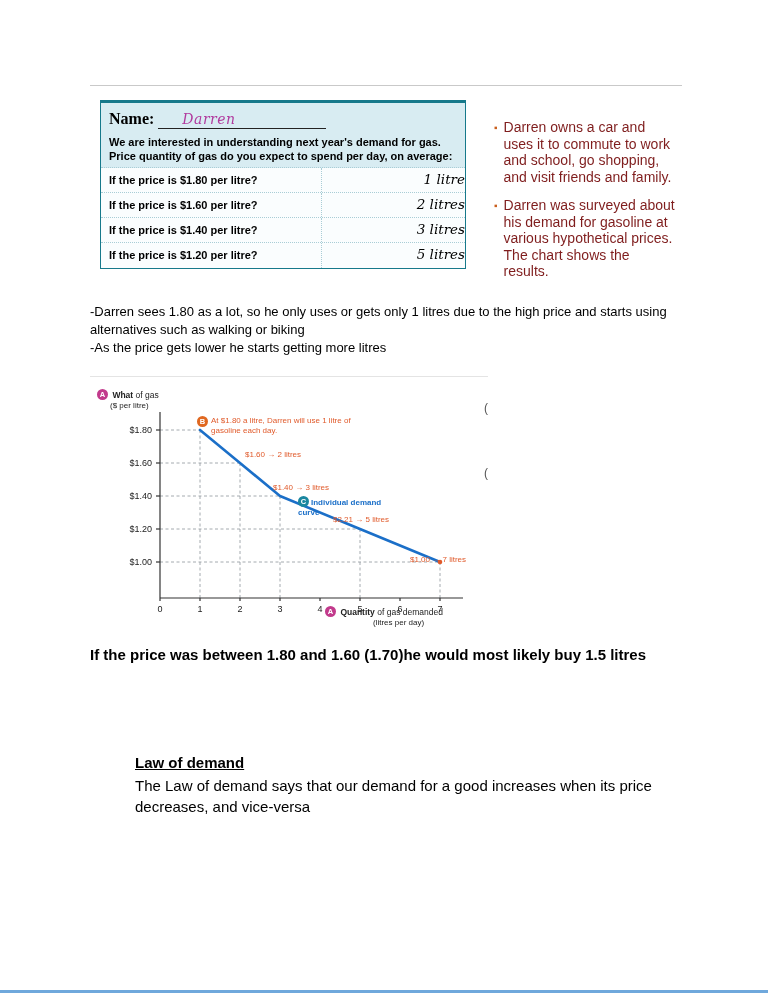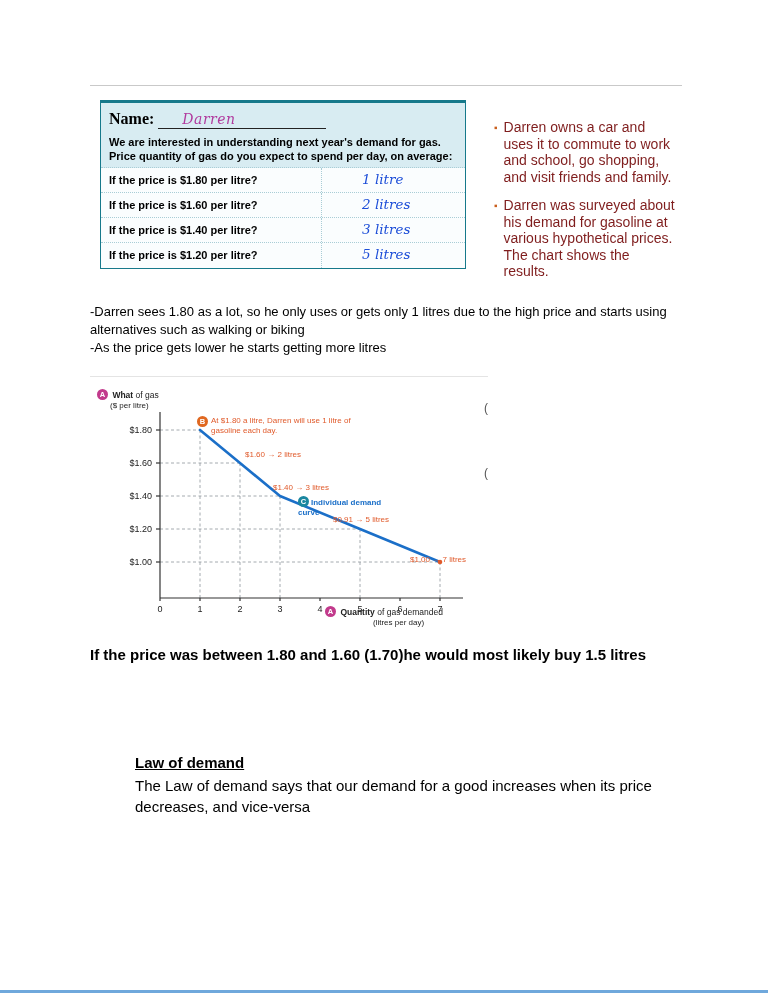--- a/index.html
+++ b/index.html
@@ -17,23 +17,23 @@
   .ws-head { background:#d8ecf2; padding:7px 8px 4px; border-bottom:1px dotted #a9cdd6; }
   .name-row { margin-bottom:6px; }
   .name-label { font-weight:bold; font-size:16px;font-family:Liberation Serif, serif; }
   .name-value { display:inline-block; width:168px; margin-left:4px; border-bottom:1.3px solid #222;
                 font-family:"DejaVu Serif",serif; font-style:italic; font-size:14px; color:#b13a9e;
                 padding:0 0 1px 24px; letter-spacing:.5px; }
   .ws-question { font-weight:bold; font-size:11px; line-height:14px; }
   .ws-row { display:flex; height:25px; border-bottom:1px dotted #a9cdd6; background:#fafdfe; }
   .ws-row:last-child { border-bottom:none; }
   .ws-prompt { flex:0 0 220px; padding-left:8px; font-weight:bold; font-size:11px; line-height:24px; }
-  .ws-answer { flex:1; border-left:1px dotted #a9cdd6; text-align:left; padding-left:40px;
+  .ws-answer { flex:1; border-left:1px dotted #a9cdd6; text-align:right; padding-left:40px;
                font-family:"DejaVu Serif",serif; font-style:italic; font-size:13.5px;
-               color:#1d4ed8; line-height:23px; }
+               color:#000000; line-height:23px; }
 
   
   .side-notes { position:absolute; left:494px; top:119px; width:192px; }
   .bullet-item { display:flex; margin-bottom:12px; }
   .bullet { color:#c95f1e; font-size:10px; line-height:17px; margin-right:6px; }
   .bullet-text { font-size:14px; line-height:16.5px; color:#7f1d1d; width:172px; }
 
   
   .notes { position:absolute; left:90px; top:303px; width:612px; font-size:13px; line-height:18px; }
 
@@ -194,21 +194,21 @@
       <span class="ann-text">At $1.80 a litre, Darren will use 1 litre of gasoline each day.</span>
     </div>
 
     <div class="ann ann-160">$1.60 → 2 litres</div>
     <div class="ann ann-140">$1.40 → 3 litres</div>
 
     <div class="ann ann-c">
       <span class="badge badge-c">C</span><span>Individual demand curve</span>
     </div>
 
-    <div class="ann ann-120">$0.91 → 5 litres</div>
+    <div class="ann ann-120">$2.21 → 5 litres</div>
     <div class="ann ann-100">$1.00 → 7 litres</div>
 
     <div class="ax-label x-label">
       <div>
         <span class="badge badge-a">A</span>
         <span class="ax-bold">Quantity</span>
         <span>of gas demanded</span>
       </div>
       <div class="ax-sub x-sub">(litres per day)</div>
     </div>

